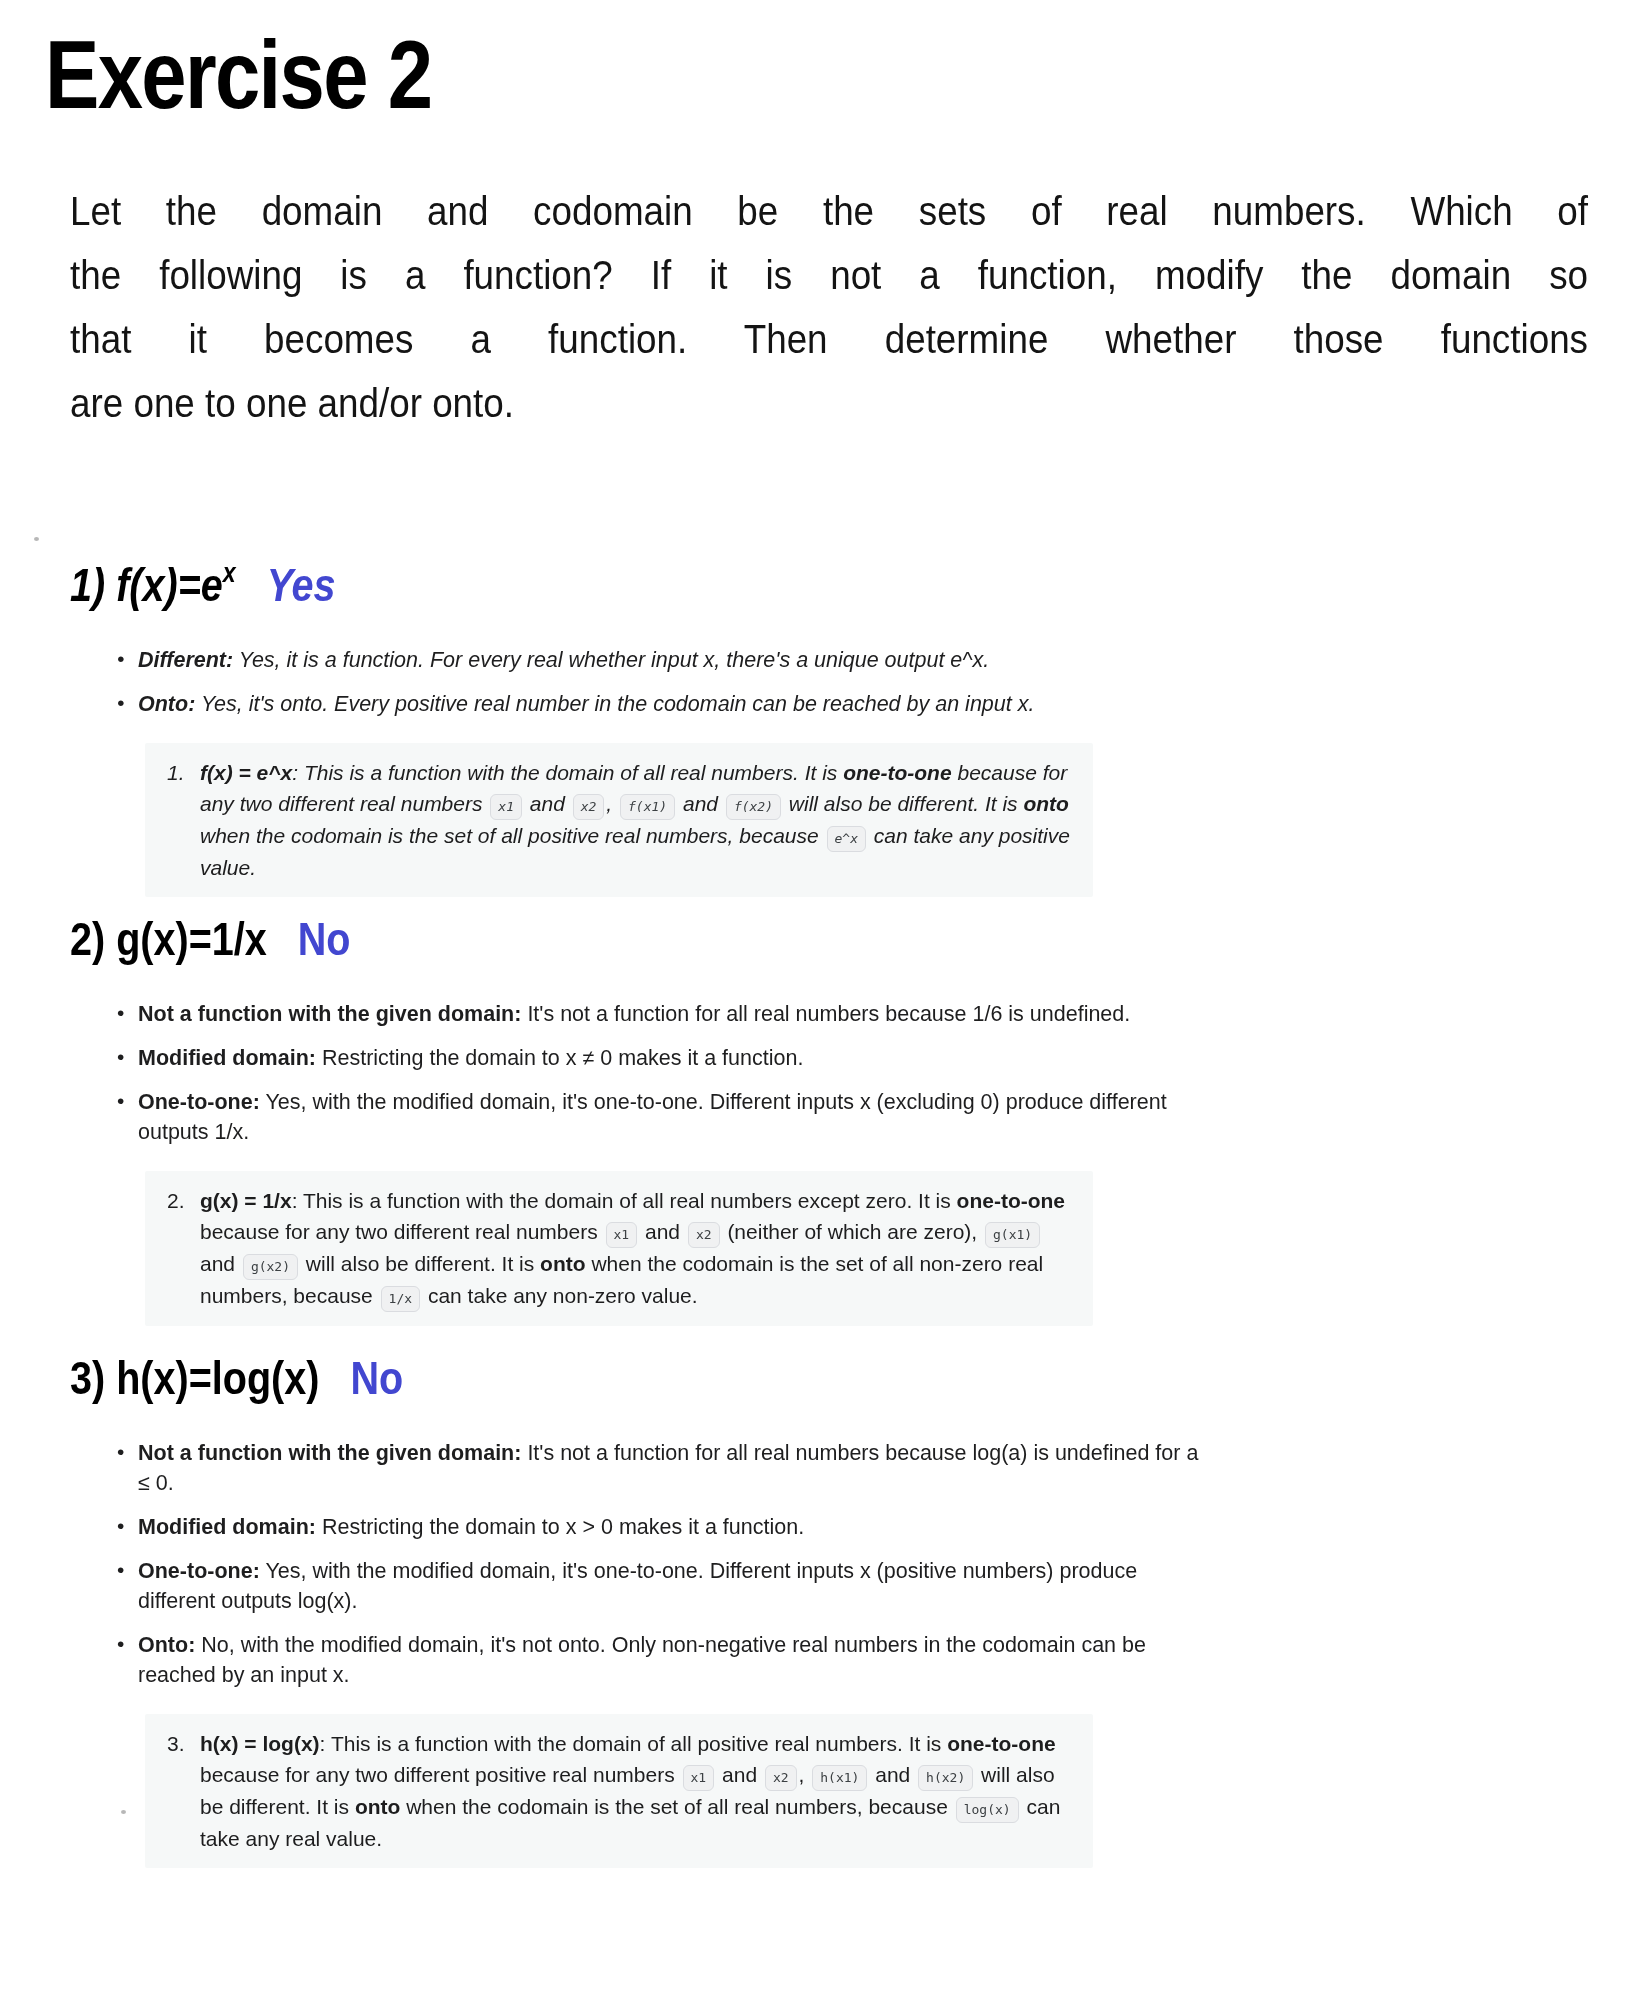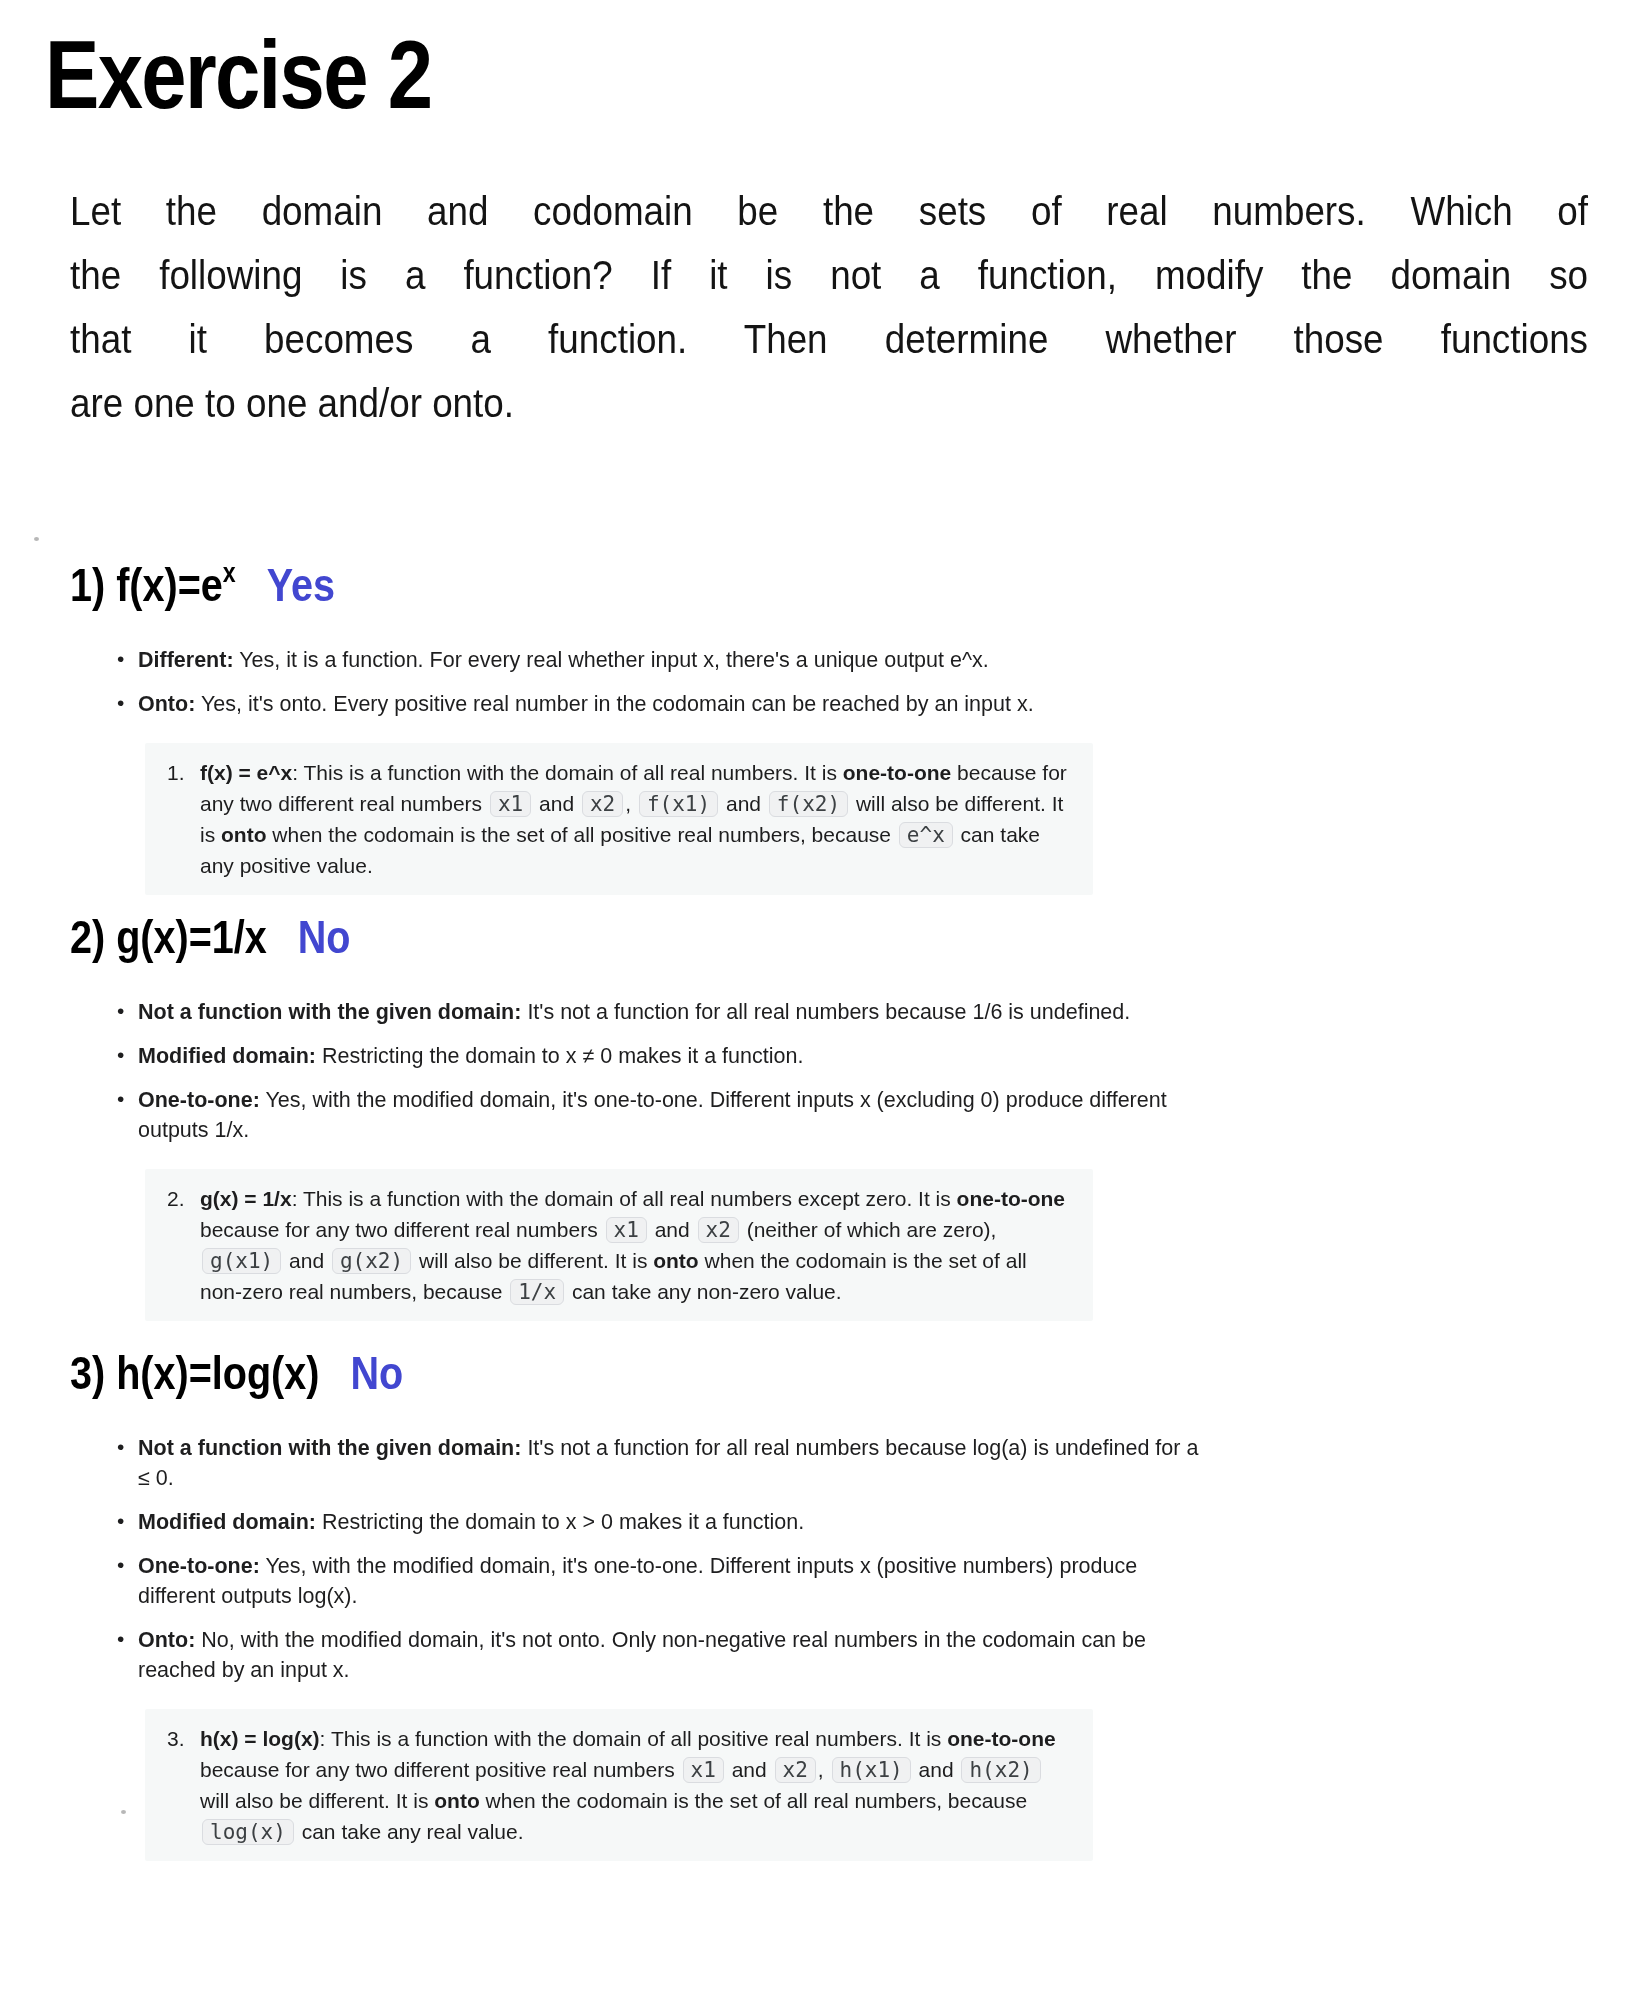--- a/index.html
+++ b/index.html
@@ -14,21 +14,21 @@
   }
   
   .intro{
     margin:56px 0 0 70px;width:1650px;font-size:40px;line-height:64px;color:#141414;
     transform:scaleX(.92);transform-origin:left top;
   }
   .intro .jline{text-align:justify;text-align-last:justify;}
   .intro .lastline{text-align:left;}
   
   #sections section{margin-top:16px;}
-  #sections section:nth-of-type(1){margin-top:112px;}
+  #sections section:nth-of-type(1){margin-top:112px;font-style:italic;}
   #sections section:nth-of-type(3){margin-top:26px;}
   .sec-h{
     margin:0 0 0 70px;font-size:46px;line-height:52px;font-weight:700;color:#000;
     transform:scaleX(.86);transform-origin:left top;width:max-content;white-space:nowrap;
   }
   .sec-h .sup{font-size:27px;vertical-align:19px;}
   .verdict{color:#4247d0;margin-left:36px;font-weight:700;}
   
   ul.bullets{list-style:none;margin:34px 0 0 0;padding:0 0 0 138px;}
   ul.bullets li{
@@ -40,21 +40,21 @@
   }
   .b{font-weight:700;}
   
   .note{
     margin:24px 0 0 145px;width:948px;box-sizing:border-box;background:#f6f8f8;
     padding:14px 22px 14px 22px;border-radius:2px;
   }
   .note-inner{position:relative;padding-left:33px;font-size:21px;line-height:31px;color:#1d1d1e;}
   .note-num{position:absolute;left:0;top:0;}
   code.chip{
-    font-family:"DejaVu Sans Mono",monospace;font-size:21px;line-height:24px;
+    font-family:"DejaVu Sans Mono",monospace;font-size:13px;line-height:24px;
     background:#f0f1f2;border:1px solid #dadce0;border-radius:6px;padding:0 7px;
     color:#3c4043;display:inline-block;margin:0 2px;
   }
   
   .stray{position:absolute;width:5px;height:4px;background:#b7b7b7;border-radius:50%;}
   .stray.m1{left:34px;top:537px;}
   .stray.m2{left:121px;top:1810px;}
 </style>
 </head>
 <body>

